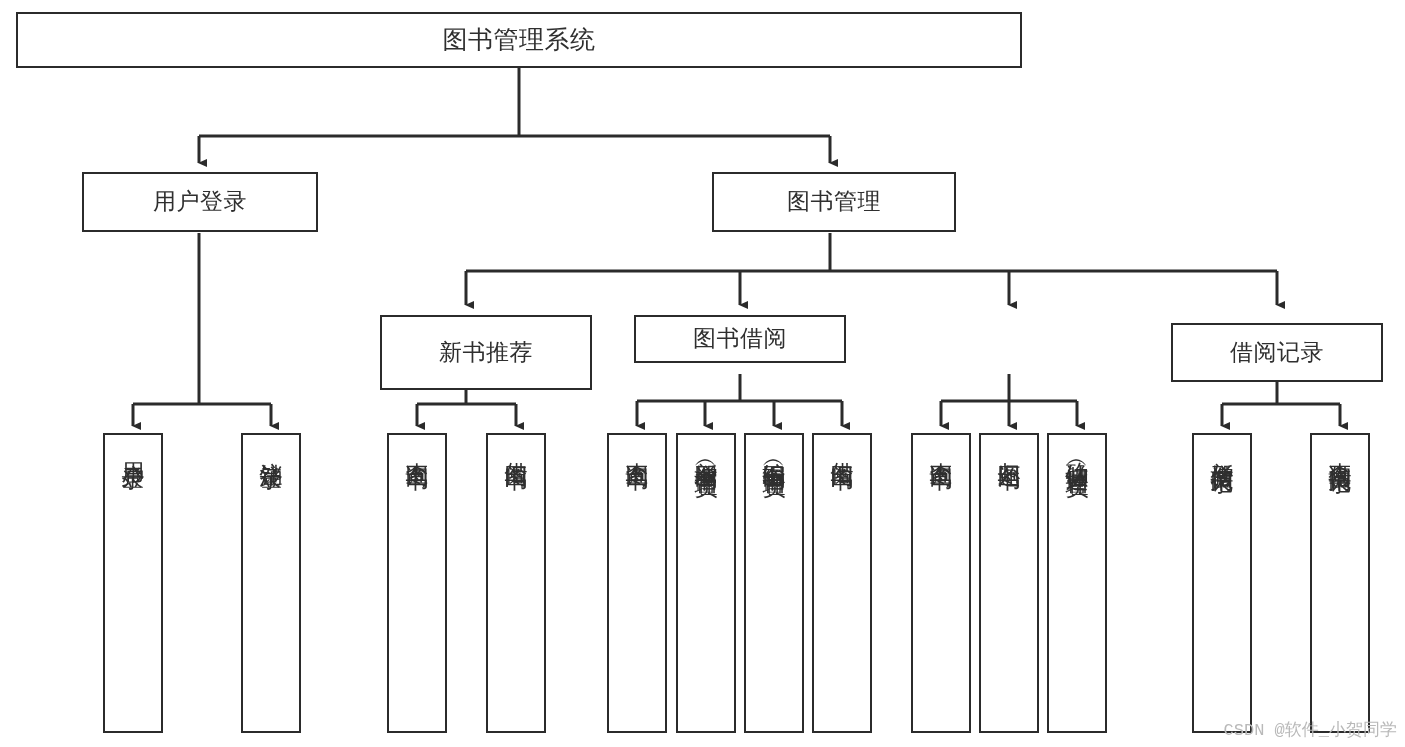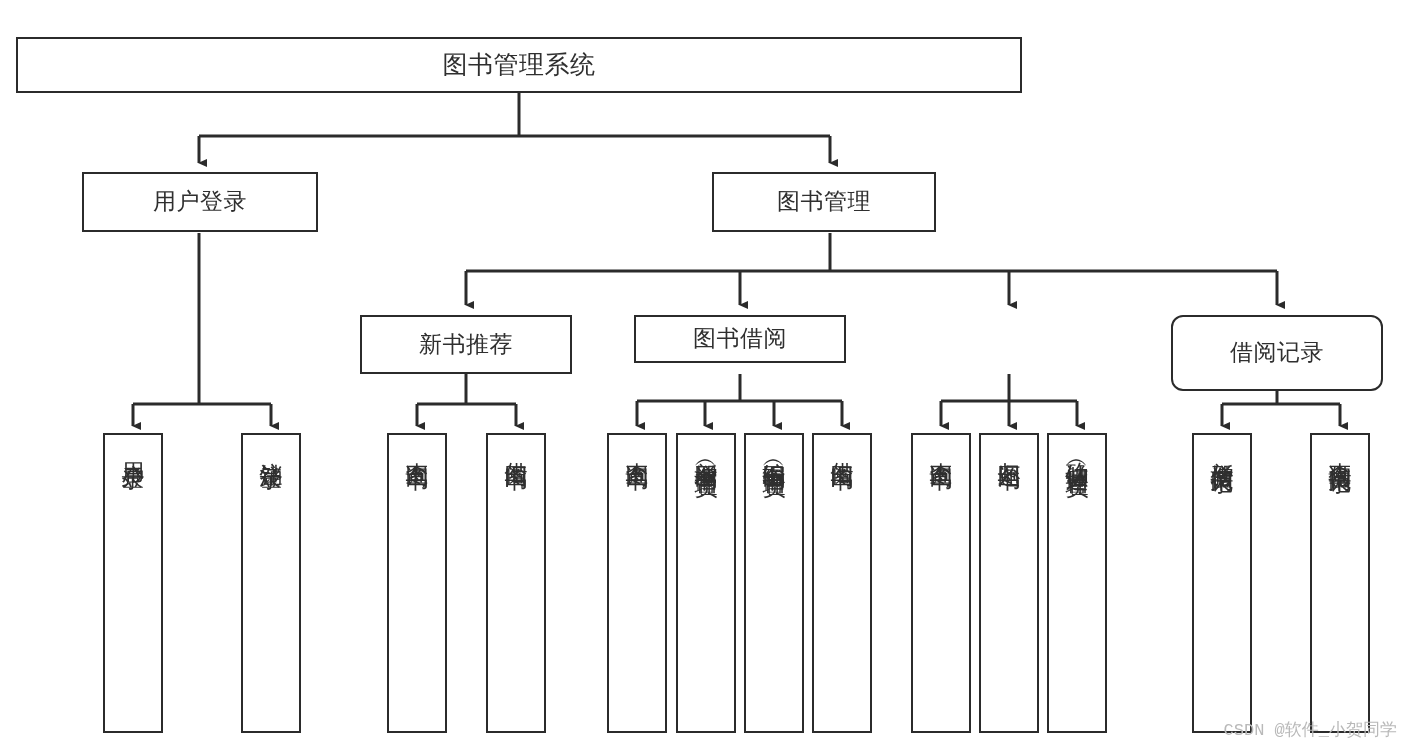--- a/index.html
+++ b/index.html
@@ -120,38 +120,38 @@
       <path d="M1009,401 L1009,426" marker-end="url(#arrowhead)"></path>
       <path d="M1077,401 L1077,426" marker-end="url(#arrowhead)"></path>
 
       <path d="M1277,374 L1277,404"></path>
       <path d="M1222,404 L1340,404"></path>
       <path d="M1222,404 L1222,426" marker-end="url(#arrowhead)"></path>
       <path d="M1340,404 L1340,426" marker-end="url(#arrowhead)"></path>
     </g>
   </svg>
 
-  <div class="node h lvl0" style="left:16px; top:12px; width:1006px; height:56px;margin-top:25px;">
+  <div class="node h lvl0" style="left:16px; top:12px; width:1006px; height:56px;">
     <span class="node-label">图书管理系统</span>
   </div>
 
   <div class="node h" style="left:82px; top:172px; width:236px; height:60px;">
     <span class="node-label">用户登录</span>
   </div>
-  <div class="node h" style="left:712px; top:172px; width:224px; height:60px;">
+  <div class="node h" style="left:712px; top:172px; width:244px; height:60px;">
     <span class="node-label">图书管理</span>
   </div>
 
-  <div class="node h" style="left:360px; top:315px; width:212px; height:59px;">
+  <div class="node h" style="left:380px; top:315px; width:212px; height:75px;">
     <span class="node-label">新书推荐</span>
   </div>
   <div class="node h" style="left:634px; top:315px; width:212px; height:48px;">
     <span class="node-label">图书借阅</span>
   </div>
-  <div class="node h" style="left:1171px; top:315px; width:212px; height:76px;border-radius:12px;">
+  <div class="node h" style="left:1171px; top:323px; width:212px; height:59px;">
     <span class="node-label">借阅记录</span>
   </div>
 
   <div class="node v" style="left:103px; top:433px; width:60px; height:300px;">
     <span class="node-label">用户登录</span>
   </div>
   <div class="node v" style="left:241px; top:433px; width:60px; height:300px;">
     <span class="node-label">注销登录</span>
   </div>
 

